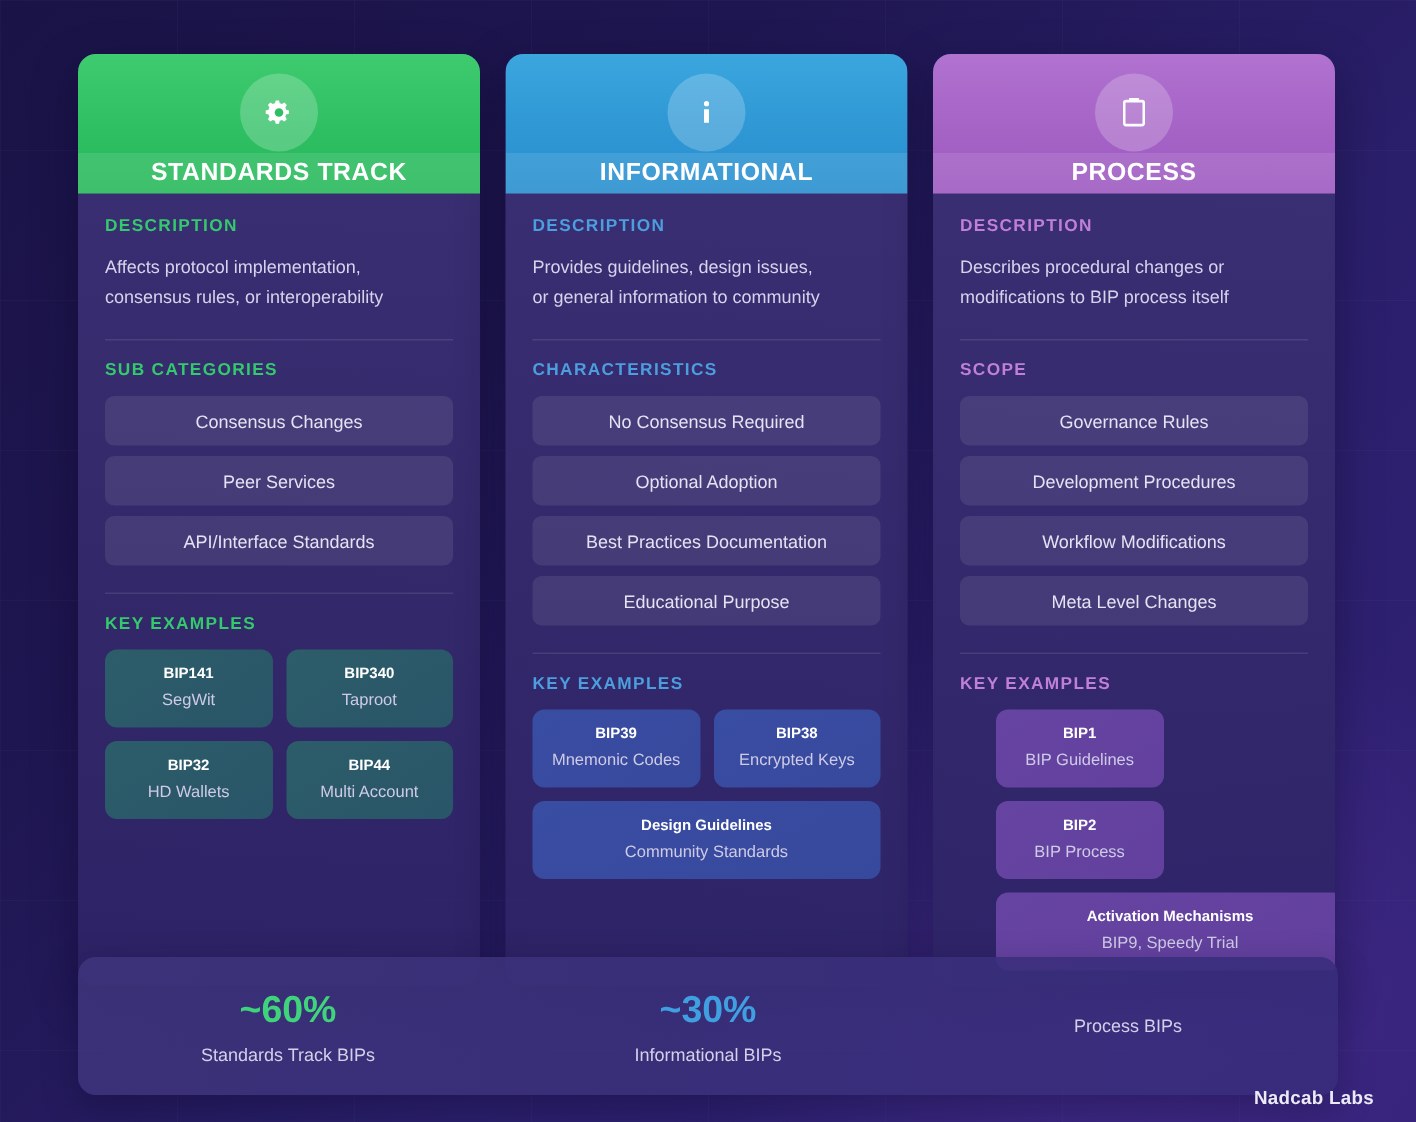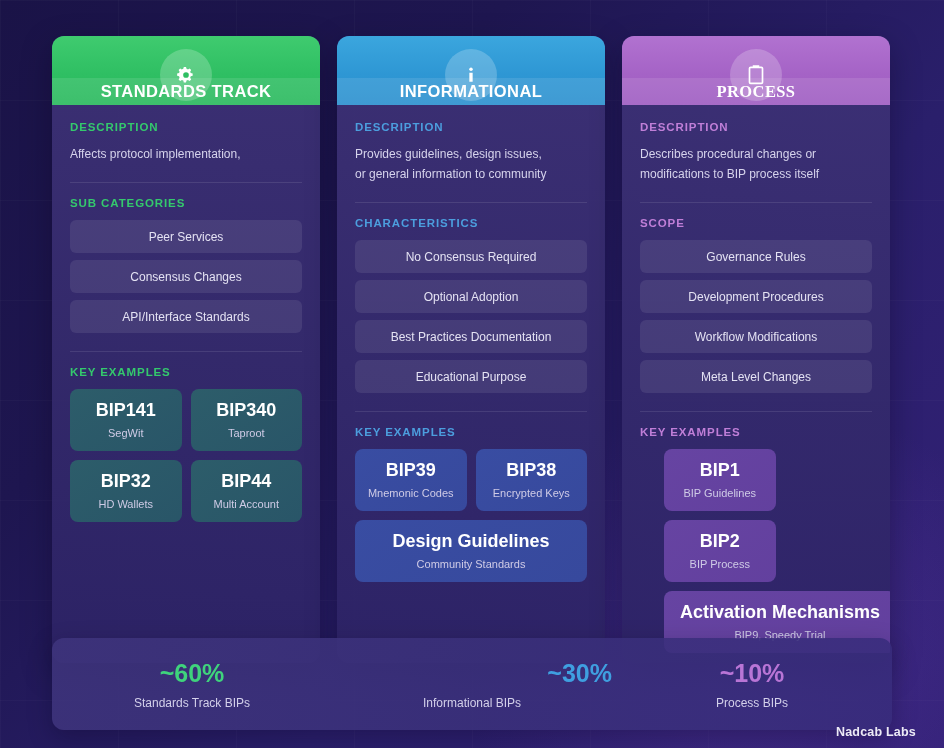--- a/index.html
+++ b/index.html
@@ -57,31 +57,31 @@
     width: 268px;
     border-radius: 12px;
     overflow: hidden;
     background: linear-gradient(180deg, rgba(62,50,119,0.92) 0%, rgba(52,42,108,0.92) 55%, rgba(45,35,102,0.92) 100%);
     box-shadow: 0 10px 30px rgba(8,4,30,0.35);
     display: flex;
     flex-direction: column;
   }
 
   .card-head {
-    height: 69px;
+    height: 93px;
     position: relative;
     display: flex;
     flex-direction: column;
     align-items: center;
     justify-content: flex-start;
     padding-top: 13px;
   }
   .card-head.green { background: linear-gradient(180deg, #3fcb6f 0%, #2fbf63 55%, #28b85c 100%); }
   .card-head.blue  { background: linear-gradient(180deg, #3ba6de 0%, #2e97d4 55%, #2a8fcf 100%); }
-  .card-head.purple{ background: linear-gradient(180deg, #b172d0 0%, #a563c6 55%, #9e5bc1 100%); font-family: Liberation Serif, serif; }
+  .card-head.purple{ background: linear-gradient(180deg, #b172d0 0%, #a563c6 55%, #9e5bc1 100%); }
 
   .head-icon {
     width: 52px; height: 52px;
     border-radius: 50%;
     background: rgba(255,255,255,0.21);
     display: flex;
     align-items: center;
     justify-content: center;
     margin-bottom: 2px;
   }
@@ -152,21 +152,21 @@
     text-align: center;
     flex: 0 0 calc(50% - 4.5px);
   }
   .ex-tile.wide { flex: 0 0 100%; }
 
   .ex-tile.green  { background: linear-gradient(145deg, rgba(44,100,106,0.88) 0%, rgba(40,92,104,0.88) 100%); }
   .ex-tile.blue   { background: linear-gradient(145deg, rgba(58,82,170,0.88) 0%, rgba(56,78,164,0.88) 100%); }
   .ex-tile.purple { background: linear-gradient(145deg, rgba(108,71,168,0.90) 0%, rgba(104,67,164,0.90) 100%); margin-left: 24px; }
 
   .ex-name {
-    font-size: 18px;
+    font-size: 10px;
     font-weight: bold;
     color: #ffffff;
     margin-bottom: 6px;
   }
   .ex-sub {
     font-size: 11px;
     color: #cfcbe6;
   }
 
   
@@ -185,21 +185,21 @@
   .stat {
     flex: 1;
     text-align: center;
   }
   .stat-value {
     font-size: 25px;
     font-weight: bold;
     margin-bottom: 8px;
   }
   .stat-value.green  { color: #3fd37c; }
-  .stat-value.blue   { color: #3f9fe0; text-align: right; }
+  .stat-value.blue   { color: #3f9fe0; }
   .stat-value.purple { color: #b975d6; }
   .stat-label {
     font-size: 12px;
     color: #d3d0ea;
   }
 
   .watermark {
     position: absolute;
     right: 28px;
     bottom: 9px;
@@ -226,25 +226,26 @@
               <path d="M12 3.2l.55 2.1c.55.12 1.07.33 1.55.6l1.87-1.1 1.7 1.7-1.1 1.87c.27.48.48 1 .6 1.55l2.1.55v2.4l-2.1.55c-.12.55-.33 1.07-.6 1.55l1.1 1.87-1.7 1.7-1.87-1.1c-.48.27-1 .48-1.55.6l-.55 2.1H9.6l-.55-2.1a6 6 0 0 1-1.55-.6l-1.87 1.1-1.7-1.7 1.1-1.87a6 6 0 0 1-.6-1.55l-2.1-.55v-2.4l2.1-.55c.12-.55.33-1.07.6-1.55L3.93 6.5l1.7-1.7L7.5 5.9c.48-.27 1-.48 1.55-.6l.55-2.1H12z"></path>
               <circle cx="12" cy="12" r="3.1" fill="#2fbf63"></circle>
             </svg>
           </div>
           <div class="card-title">STANDARDS TRACK</div>
         </div>
         <div class="card-body">
           <div class="sec-label green">DESCRIPTION</div>
           <div class="desc">
             <div>Affects protocol implementation,</div>
+            <div>consensus rules, or interoperability</div>
           </div>
           <div class="divider"></div>
           <div class="sec-label green">SUB CATEGORIES</div>
+          <div class="chip">Consensus Changes</div>
           <div class="chip">Peer Services</div>
-          <div class="chip">Consensus Changes</div>
           <div class="chip">API/Interface Standards</div>
           <div class="divider"></div>
           <div class="sec-label green">KEY EXAMPLES</div>
           <div class="ex-grid">
             <div class="ex-tile green">
               <div class="ex-name">BIP141</div>
               <div class="ex-sub">SegWit</div>
             </div>
             <div class="ex-tile green">
               <div class="ex-name">BIP340</div>
@@ -346,19 +347,18 @@
   <div class="stats" id="stats">
       <div class="stat">
         <div class="stat-value green">~60%</div>
         <div class="stat-label">Standards Track BIPs</div>
       </div>
       <div class="stat">
         <div class="stat-value blue">~30%</div>
         <div class="stat-label">Informational BIPs</div>
       </div>
       <div class="stat">
-        <div class="stat-value purple">~10%</div>
         <div class="stat-label">Process BIPs</div>
       </div>
     </div>
 
   <div class="watermark">Nadcab Labs</div>
 </div>
 
 </body></html>

